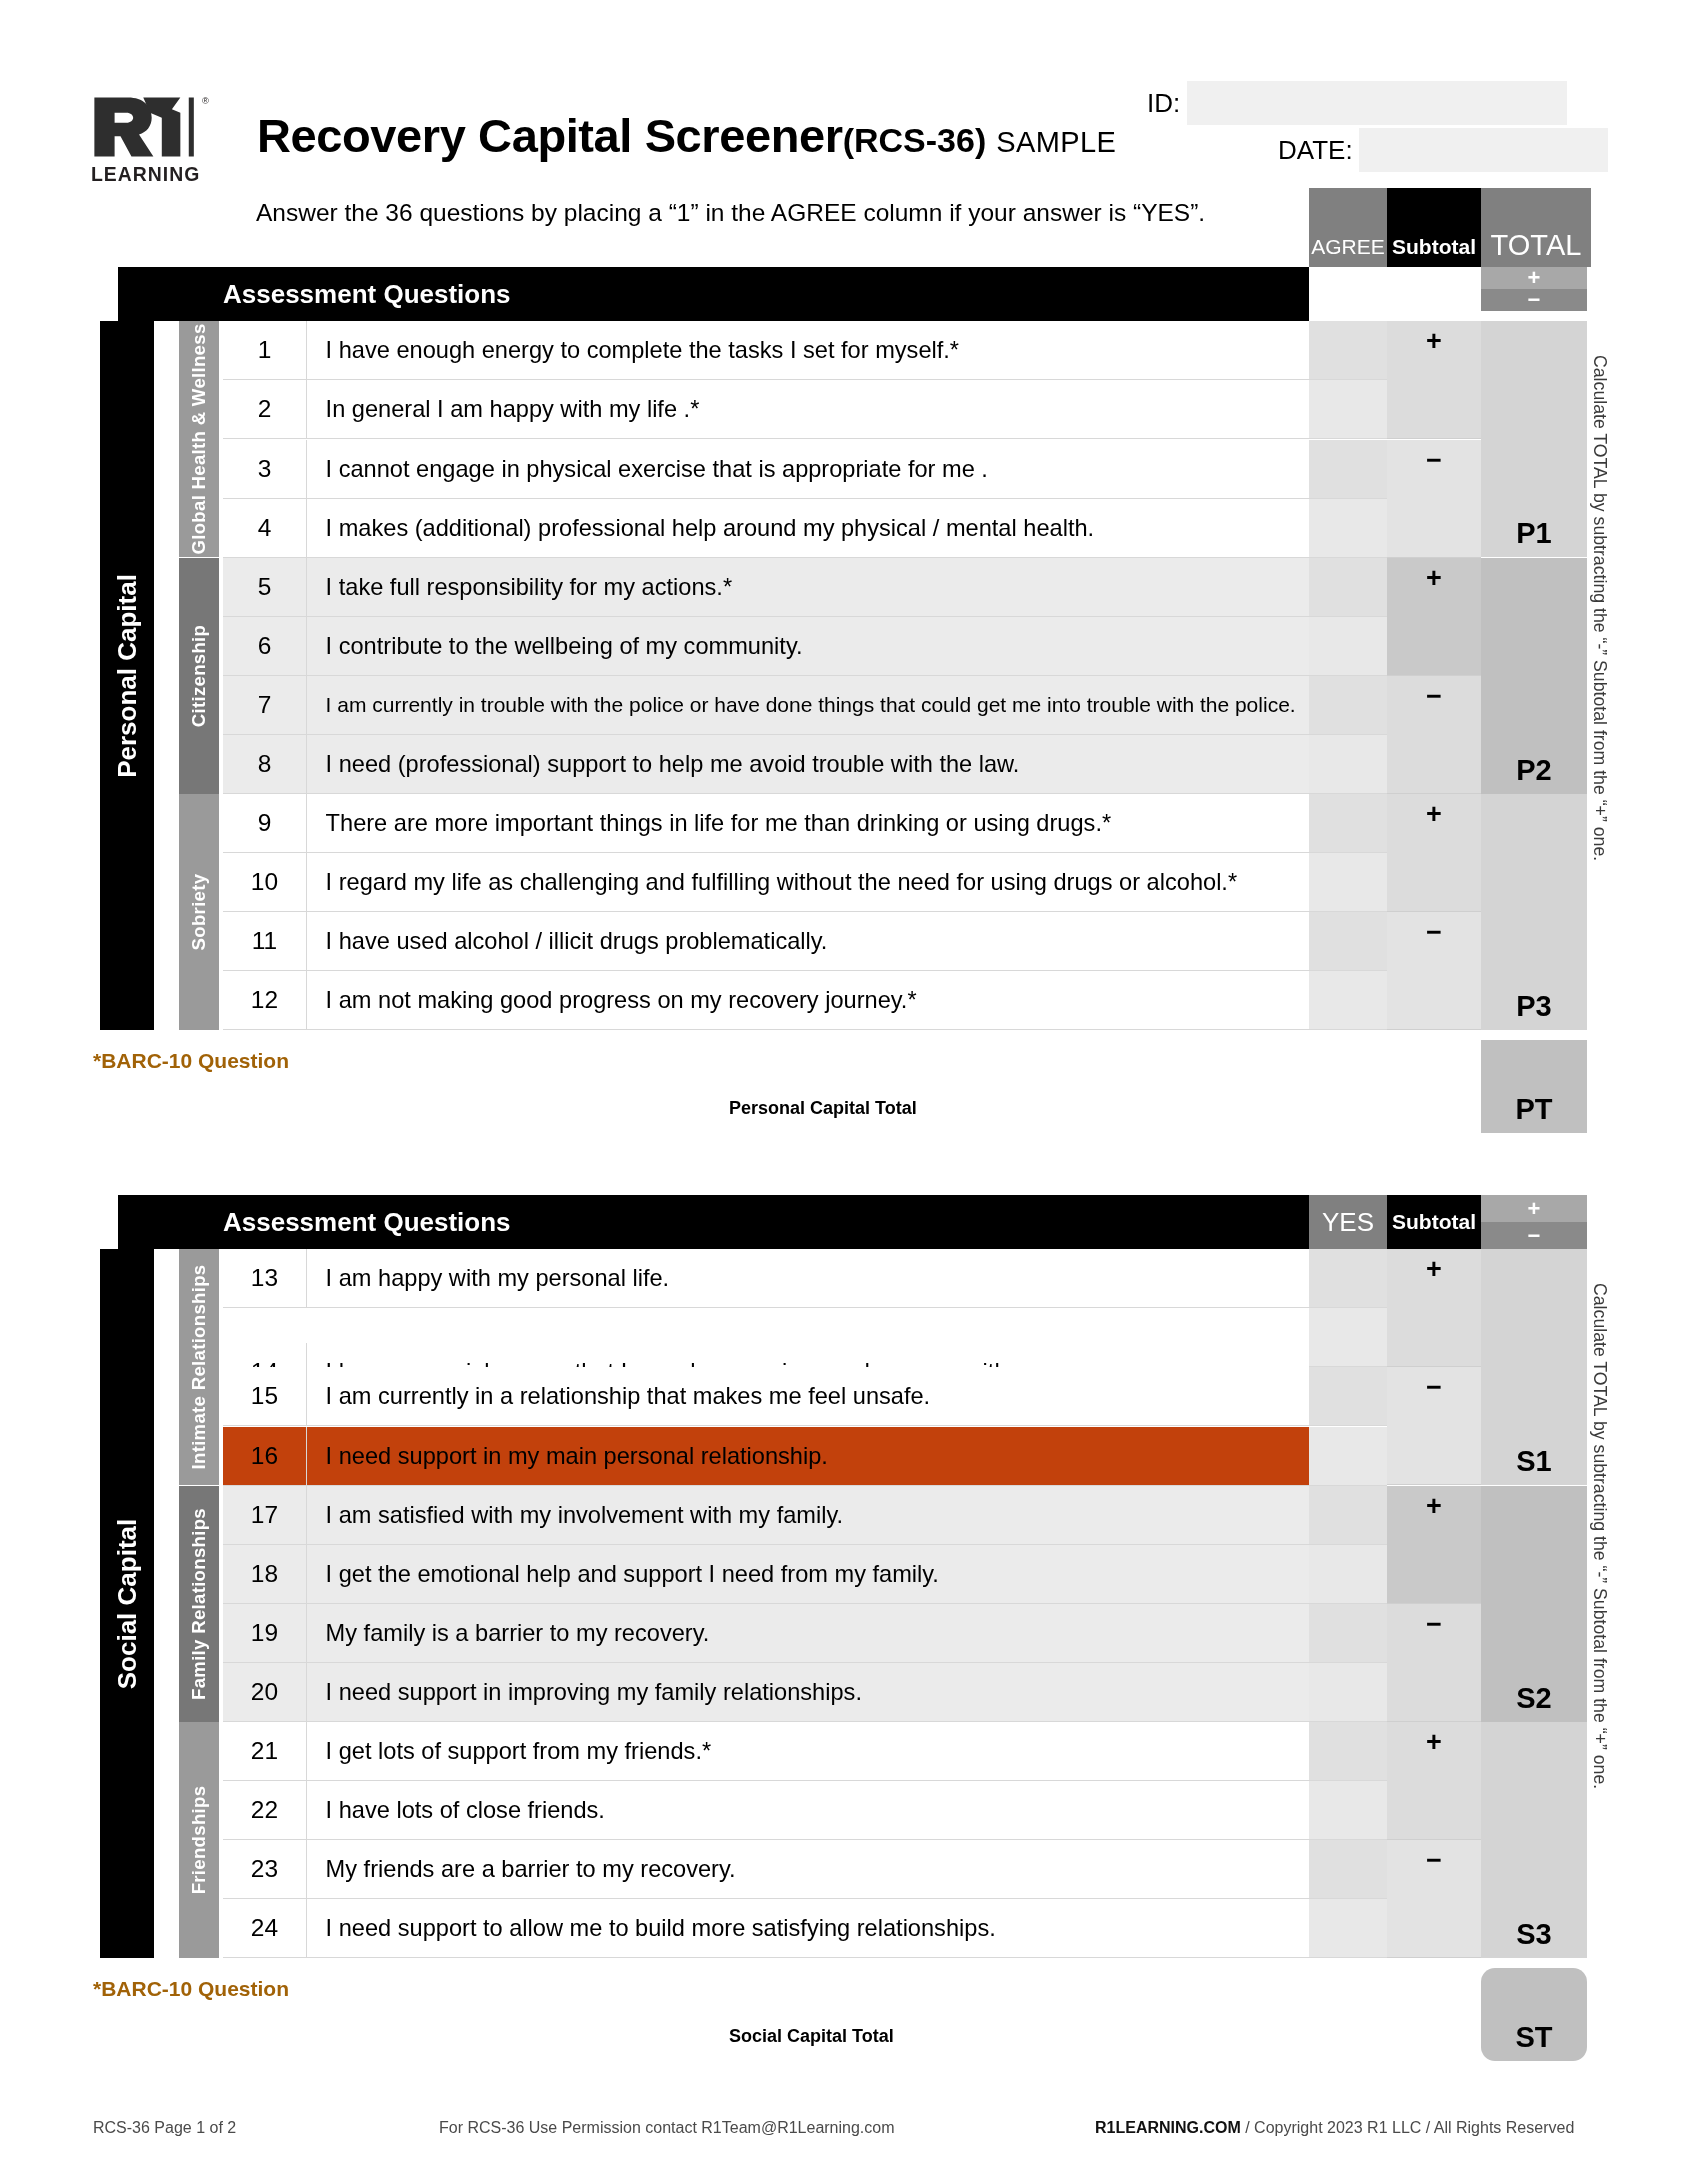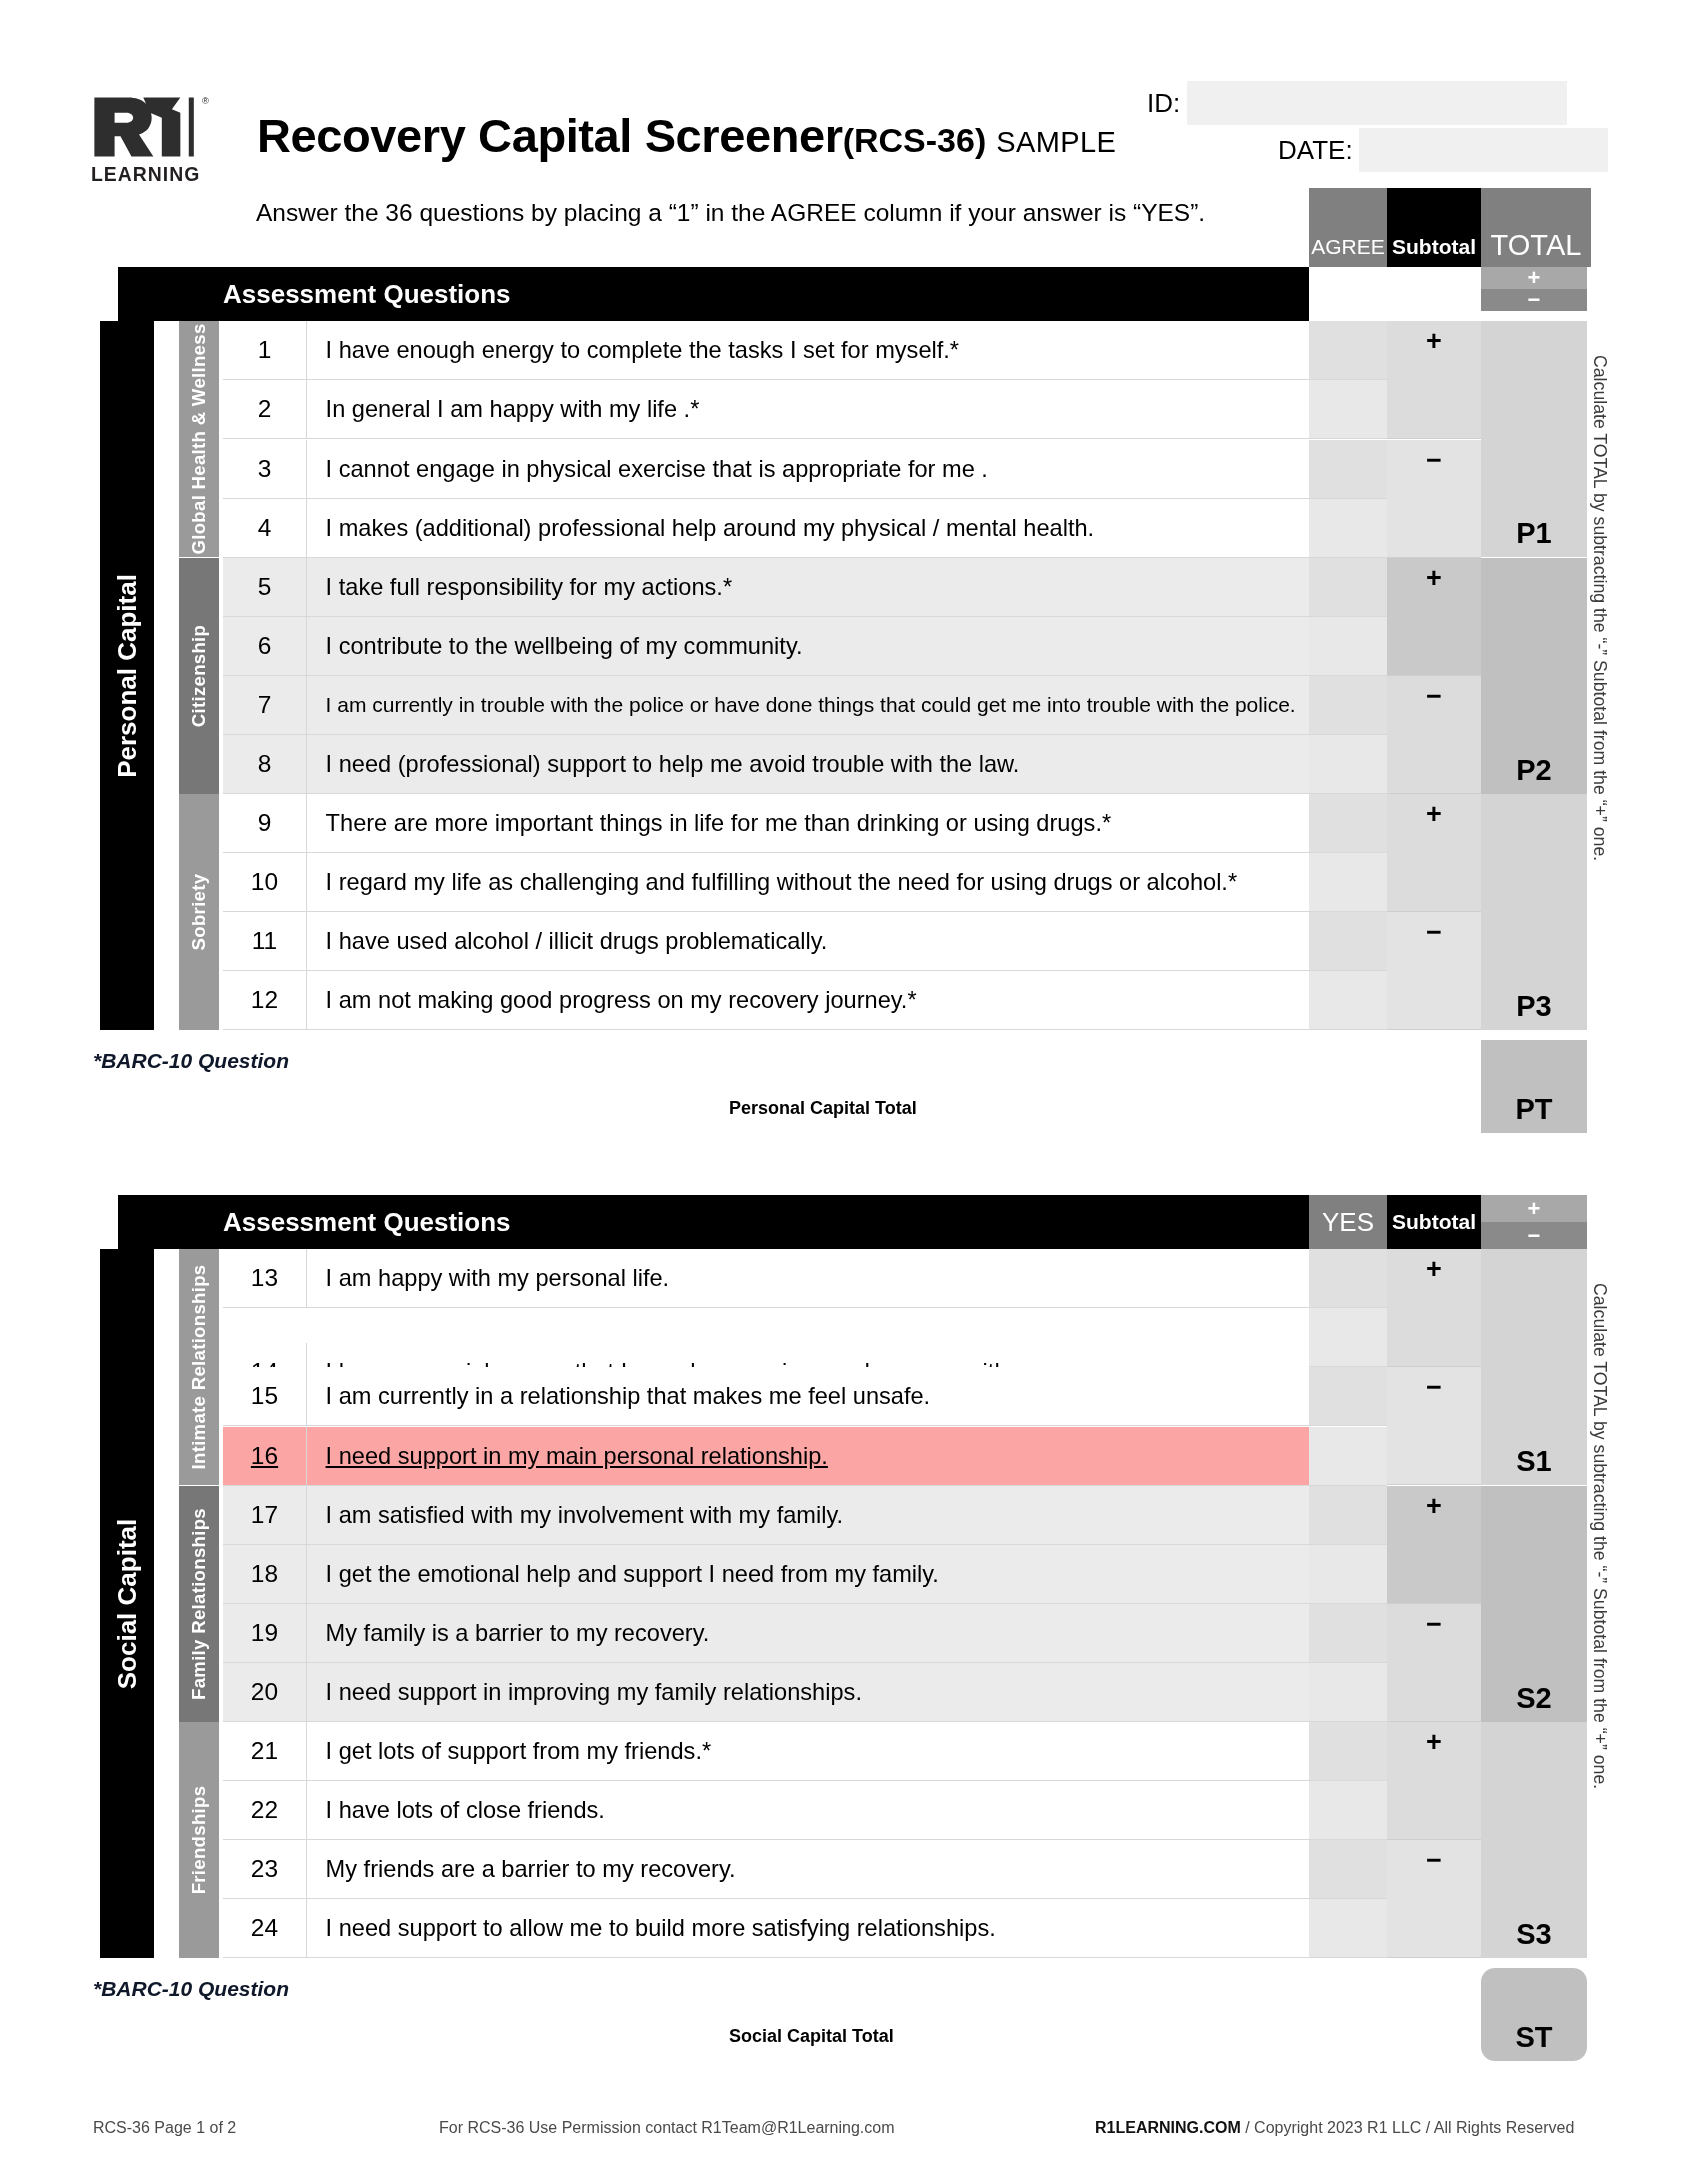--- a/index.html
+++ b/index.html
@@ -258,24 +258,23 @@
   }
   .sidebar-note span {
     display: block;
     transform-origin: left top;
     transform: rotate(90deg);
     white-space: nowrap;
   }
 
   .barc-note {
     position: absolute;
-    font-style: italic;
     font-weight: bold;
     font-size: 21px;
-    color: #0f172a;
+    color: #a16207;
   }
 
   .cap-total-label {
     position: absolute;
     font-weight: bold;
     font-size: 18px;
     text-align: left;
   }
 
   
@@ -469,21 +468,21 @@
       <div class="qrow" style="left: 223px; top: 1343px; width: 1087px; background: rgb(255, 255, 255);">
         <div class="qnum">14</div>
         <div class="qtext">I have a special person that I can share my joys and sorrows with.</div>
       </div>
       <div class="answer-cell" style="left: 1309px; top: 1308px; background: rgb(232, 232, 232);"></div>
       <div class="qrow" style="left: 223px; top: 1367px; width: 1087px; background: rgb(255, 255, 255);">
         <div class="qnum">15</div>
         <div class="qtext">I am currently in a relationship that makes me feel unsafe.</div>
       </div>
       <div class="answer-cell" style="left: 1309px; top: 1367px; background: rgb(224, 224, 224);"></div>
-      <div class="qrow" style="left: 223px; top: 1427px; width: 1087px; background: #fca5a5; text-decoration: underline;">
+      <div class="qrow" style="left: 223px; top: 1427px; width: 1087px; background: #c2410c;">
         <div class="qnum">16</div>
         <div class="qtext">I need support in my main personal relationship.</div>
       </div>
       <div class="answer-cell" style="left: 1309px; top: 1427px; background: rgb(232, 232, 232);"></div>
       <div class="subcat-band" style="left: 179px; top: 1486px; height: 236px; background: rgb(119, 119, 119);">
         <span>Family Relationships</span>
       </div>
       <div class="total-cell" style="left: 1481px; top: 1486px; height: 236px; background: rgb(192, 192, 192);">
         <span>S2</span>
       </div>

